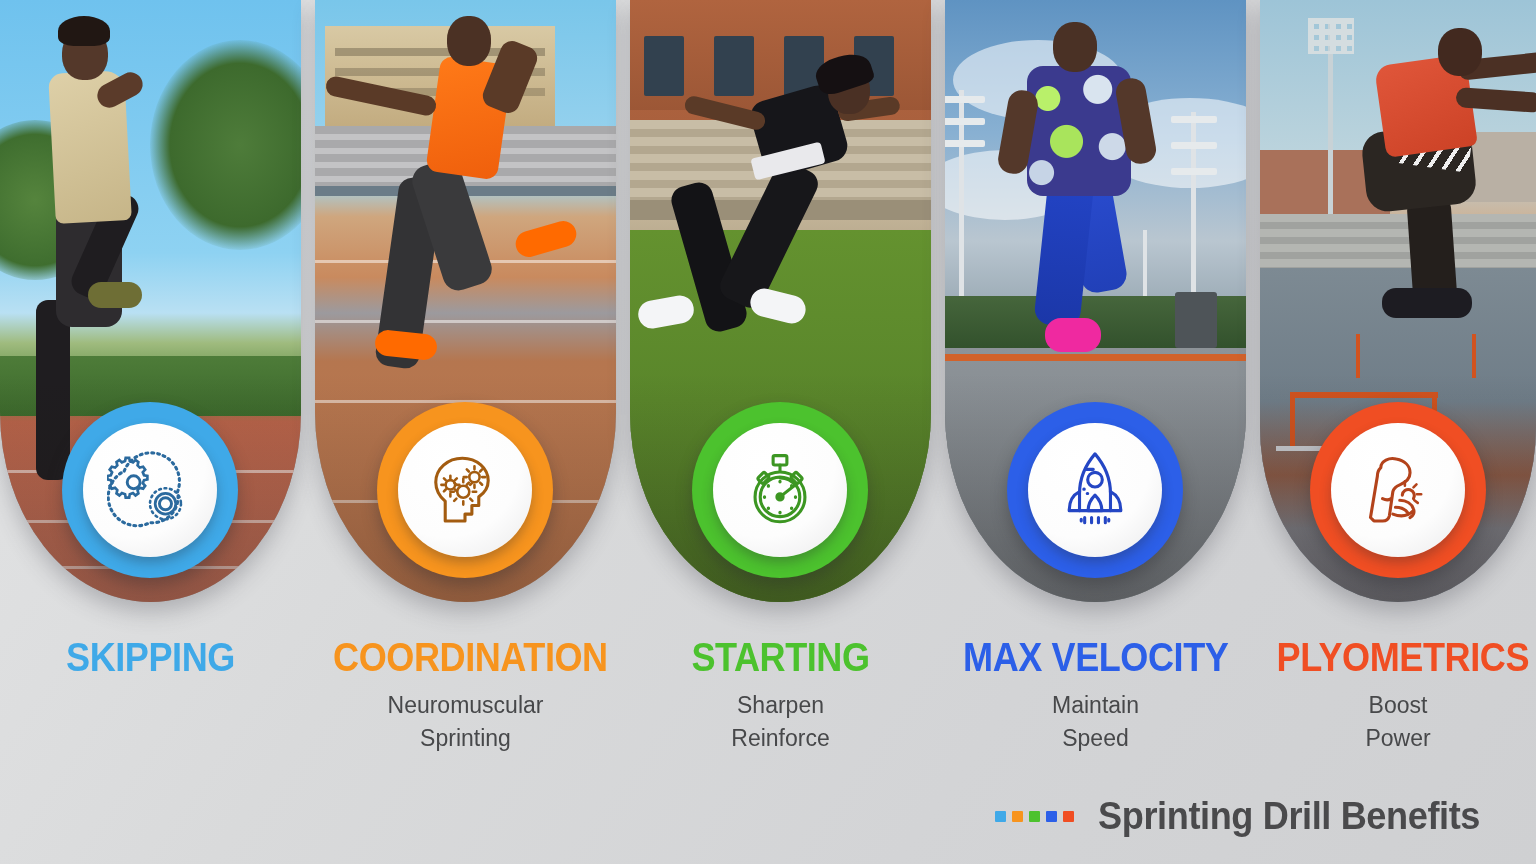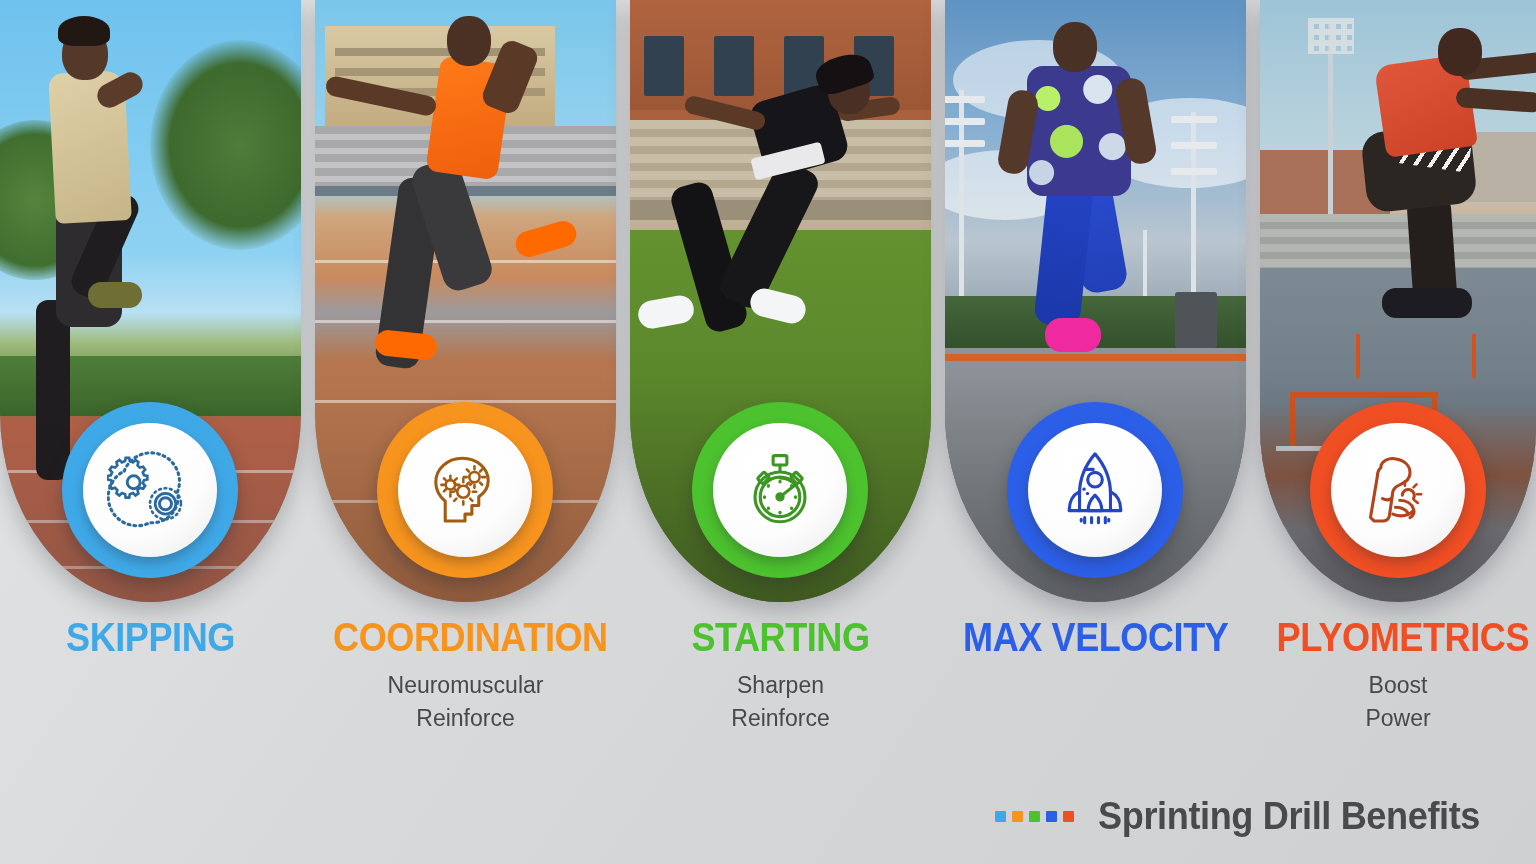--- a/index.html
+++ b/index.html
@@ -192,21 +192,21 @@
   }
   .badge svg { position: relative; width: 86px; height: 86px; }
 
   .b1 { left: 62px;   top: 402px; }
   .b2 { left: 377px;  top: 402px; }
   .b3 { left: 692px;  top: 402px; }
   .b4 { left: 1007px; top: 402px; }
   .b5 { left: 1310px; top: 402px; }
 
   
-  .labels { position: absolute; top: 616px; left: 0; width: 1307px; height: 160px; }
+  .labels { position: absolute; top: 636px; left: 0; width: 1307px; height: 160px; }
   .lab {
     position: absolute;
     text-align: center;
   }
   .lab .title {
     font-weight: bold;
     font-size: 41px;
     letter-spacing: -0.5px;
     line-height: 1.05;
     transform: scaleX(0.88);
@@ -452,29 +452,31 @@
     </div>
   </div>
 
   <div class="labels">
     <div class="lab l1">
       <div class="title" style="color:#3FA9E8">SKIPPING</div>
     </div>
     <div class="lab l2">
       <div class="title" style="color:#F7941E">COORDINATION</div>
       <div class="sub">Neuromuscular
-Reinforce</div>
+Sprinting</div>
     </div>
     <div class="lab l3">
       <div class="title" style="color:#4CC22E">STARTING</div>
       <div class="sub">Sharpen
 Reinforce</div>
     </div>
     <div class="lab l4">
       <div class="title" style="color:#2C5FE8">MAX VELOCITY</div>
+      <div class="sub">Maintain
+Speed</div>
     </div>
     <div class="lab l5">
       <div class="title" style="color:#F04E23">PLYOMETRICS</div>
       <div class="sub">Boost
 Power</div>
     </div>
   </div>
 
   <div class="footer">
     <div class="dots">

